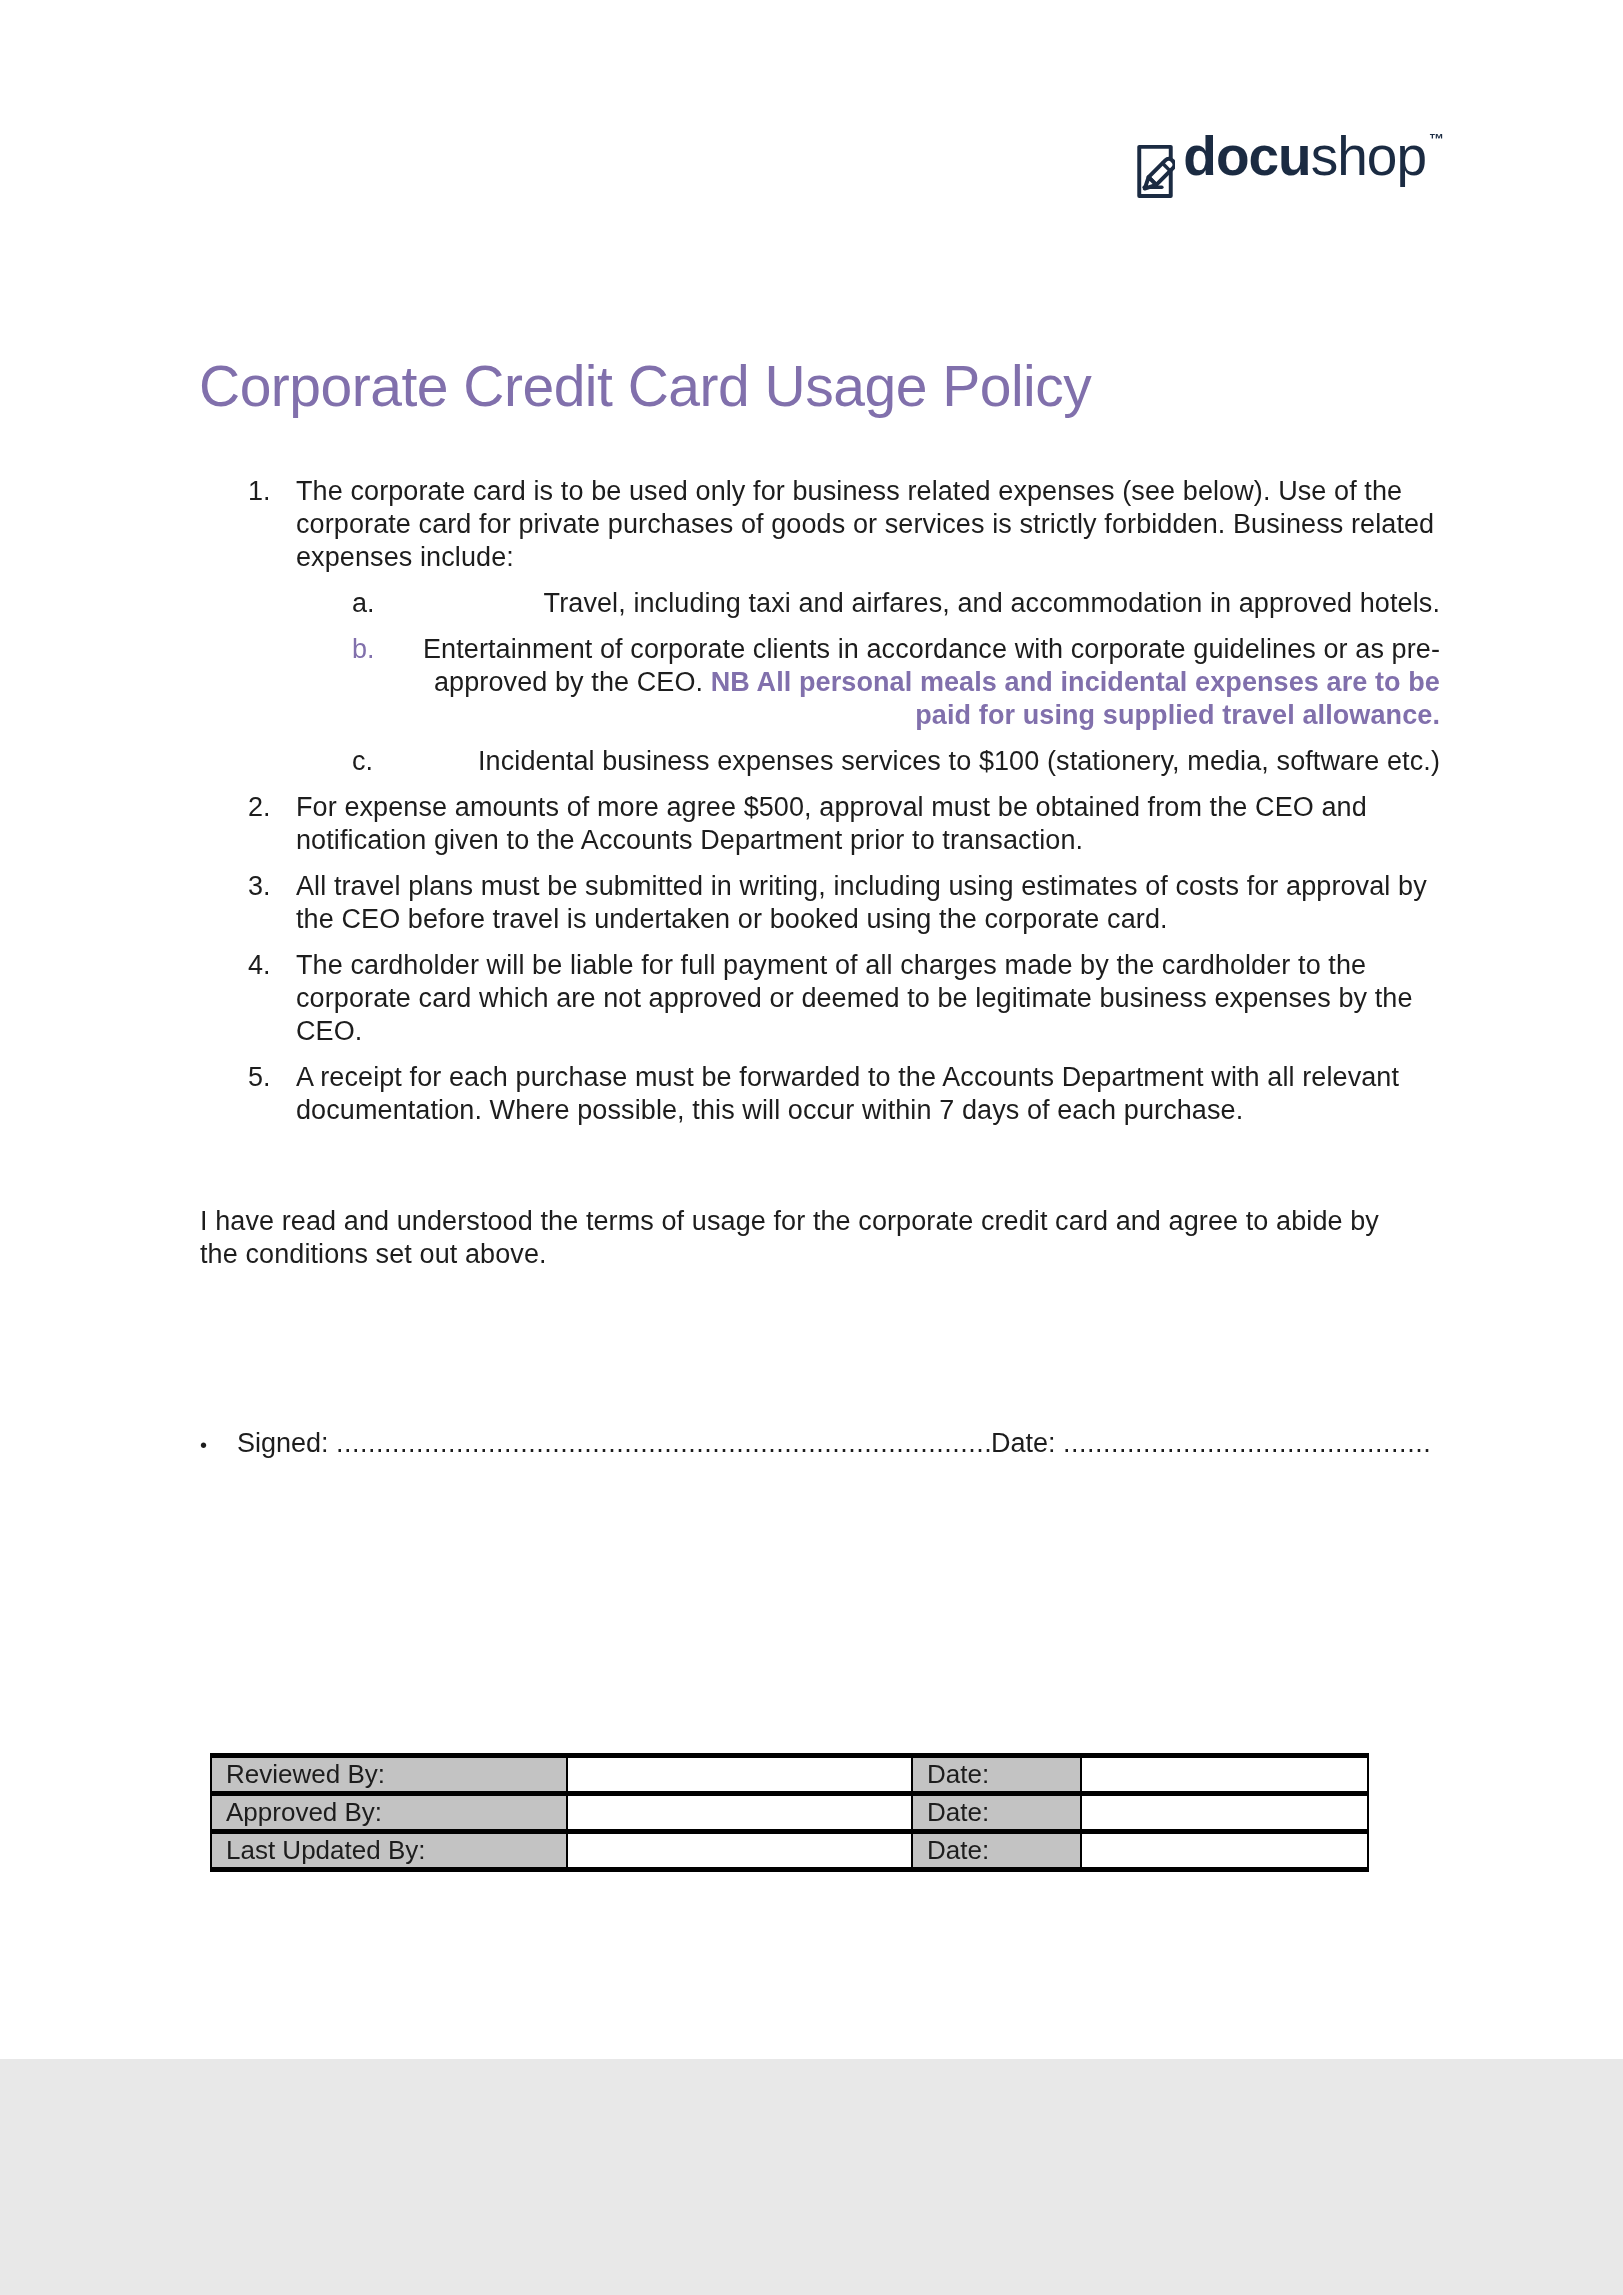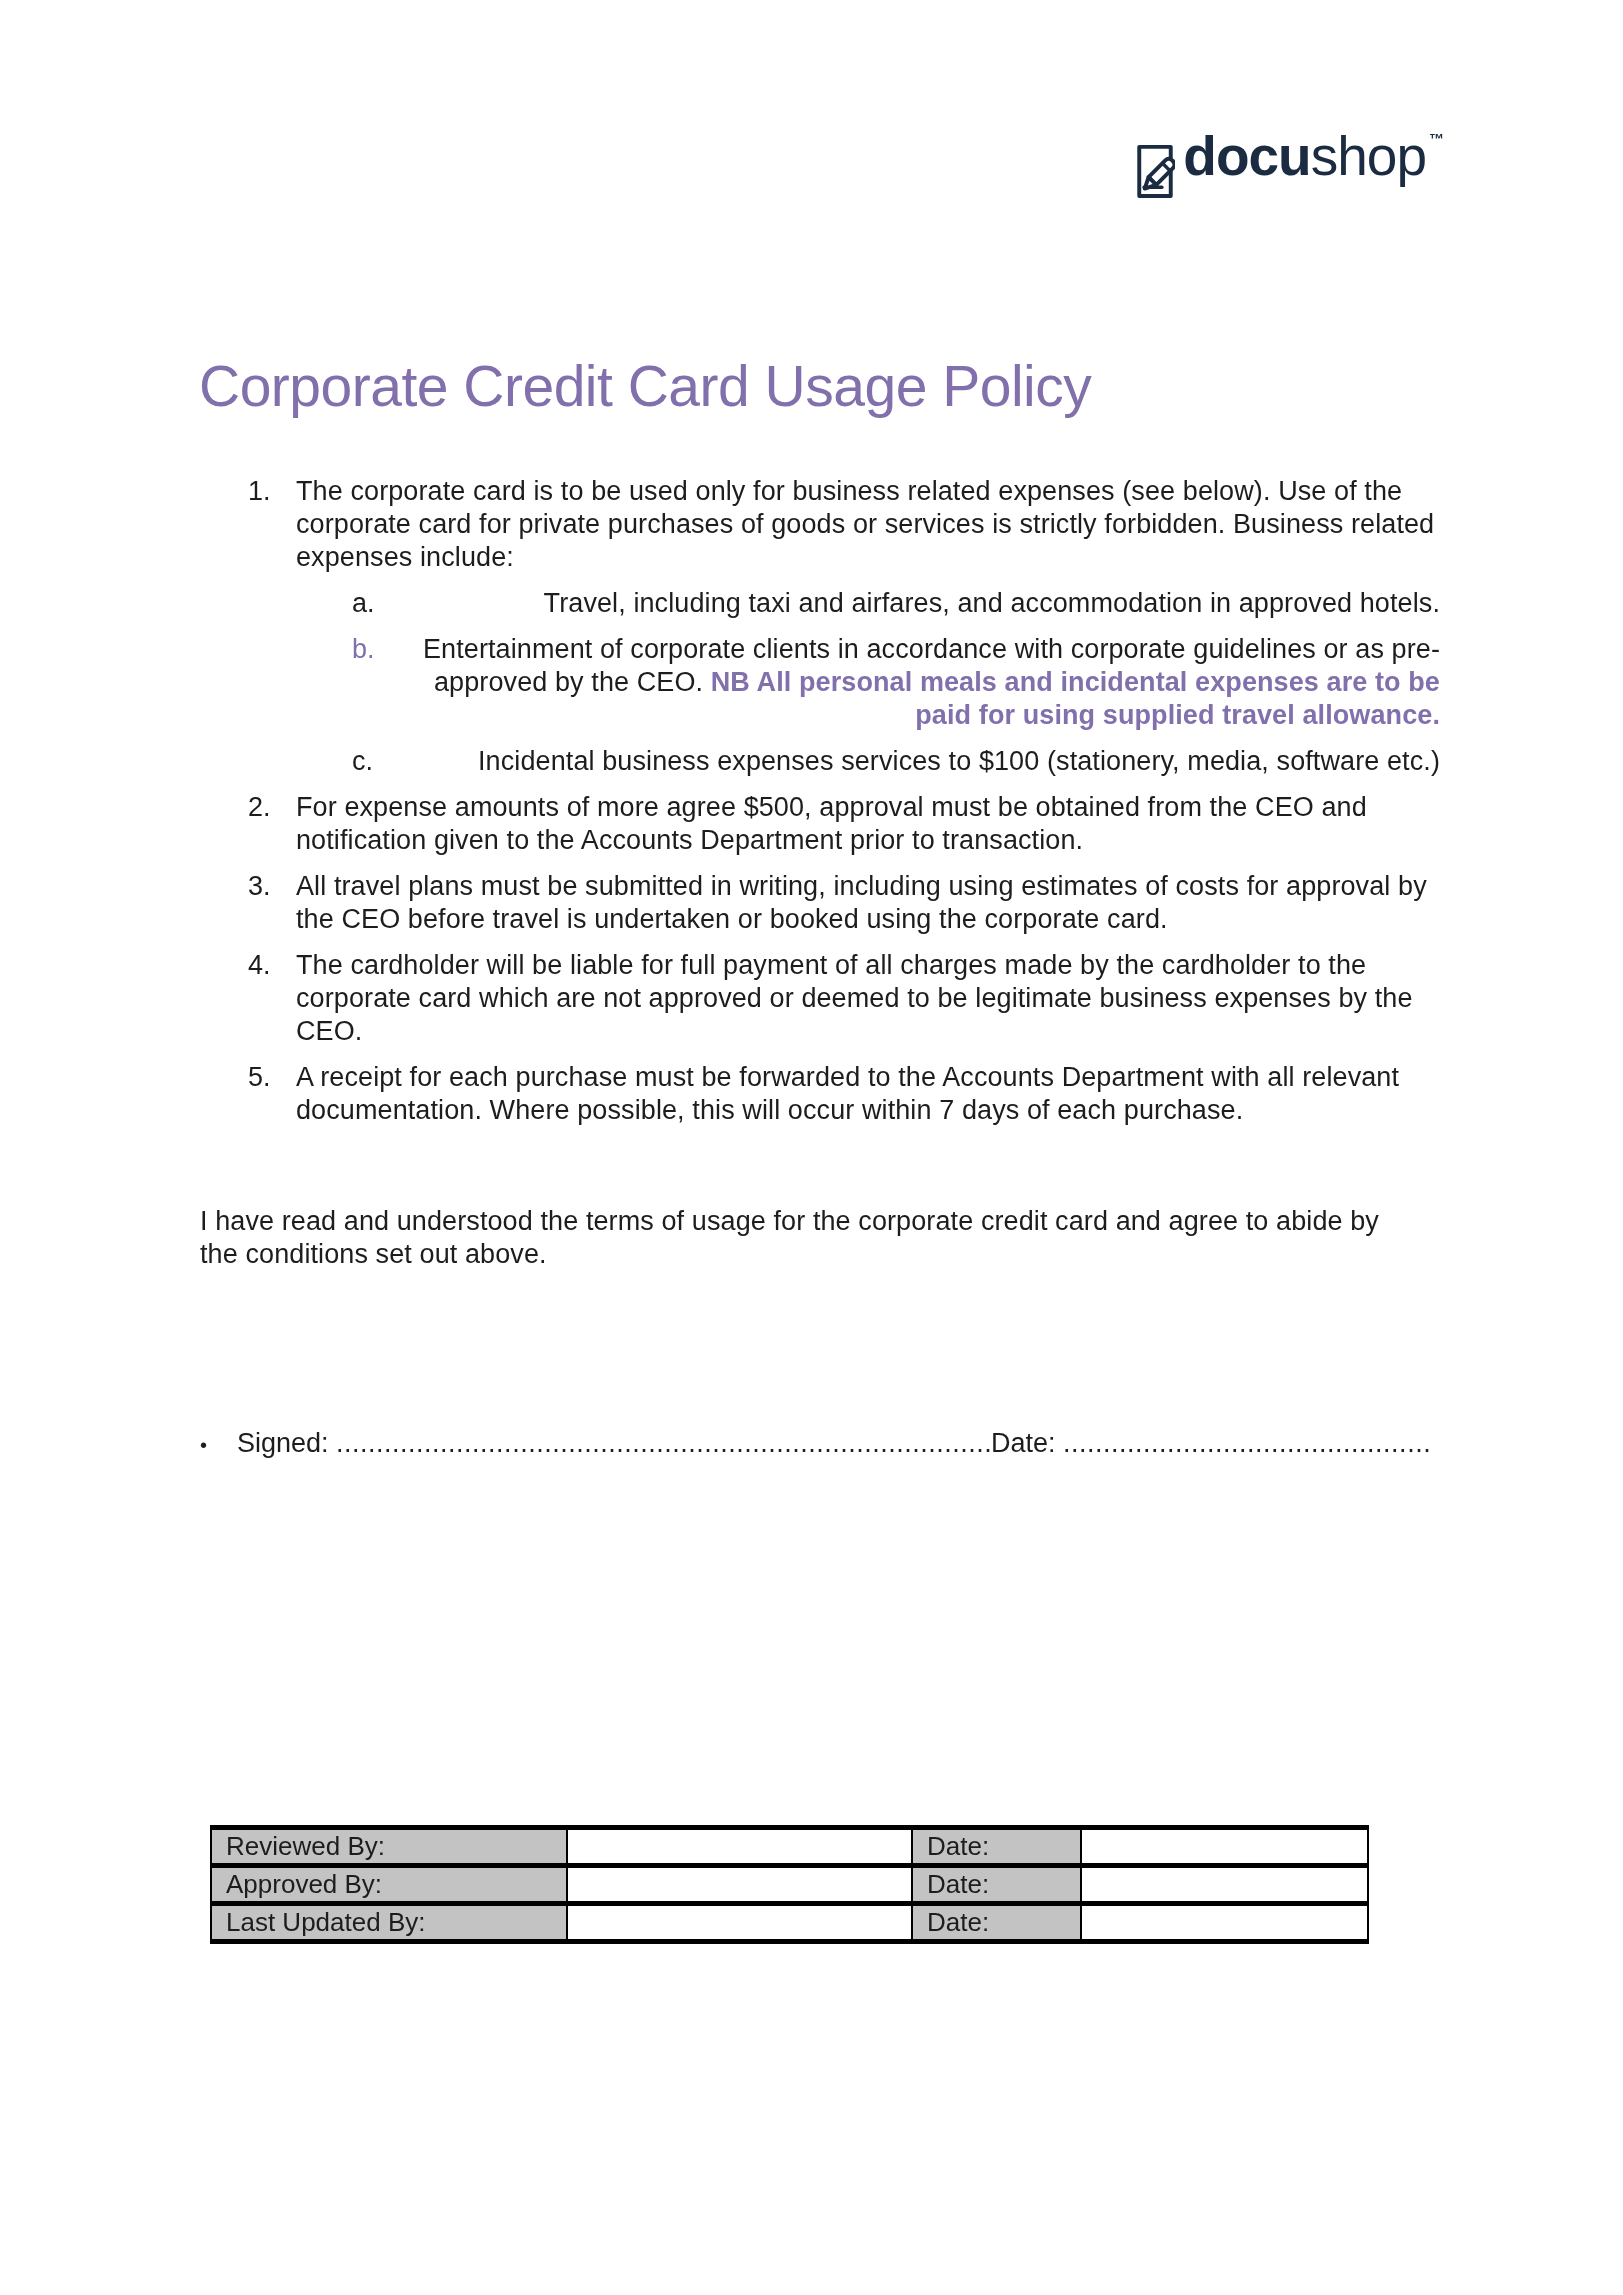--- a/index.html
+++ b/index.html
@@ -1,18 +1,18 @@
 <!DOCTYPE html>
 <html style="font-size:8px"><head>
 <meta charset="utf-8">
 <style>
   html,body { margin:0; padding:0; background:#e8e8e8; }
   .page {
     position:relative;
-    width:1623px; height:2295px;
+    width:1623px; height:2059px;
     background:#ffffff;
     font-family:"Liberation Sans", sans-serif;
     color:#1d1d1d;
     overflow:hidden;
   }
 
   
   .logo-wrap {
     position:absolute; top:124px; right:179px;
     display:flex; align-items:flex-start;
@@ -57,21 +57,21 @@
     display:flex; align-items:baseline;
     font-size:27px; line-height:33px; white-space:nowrap;
   }
   .sig-bullet { width:37px; flex:none; font-size:20px; }
   .sig-left  { width:754px; flex:none; overflow:hidden; }
   .sig-right { flex:none; overflow:hidden; }
   .dots { letter-spacing:0.5px; }
 
   
   .approval {
-    position:absolute; top:1825px; left:210px;
+    position:absolute; top:1753px; left:210px;
     border-collapse:collapse; table-layout:fixed;
     font-size:26px; color:#1d1d1d;
   }
   .approval td {
     border:2.5px solid #000;
     border-top-width:5px; border-bottom-width:5px;
     height:33px; vertical-align:middle;
     padding:0 0 0 14px;
   }
   .approval td.fill { background:#ffffff; padding:0; }

